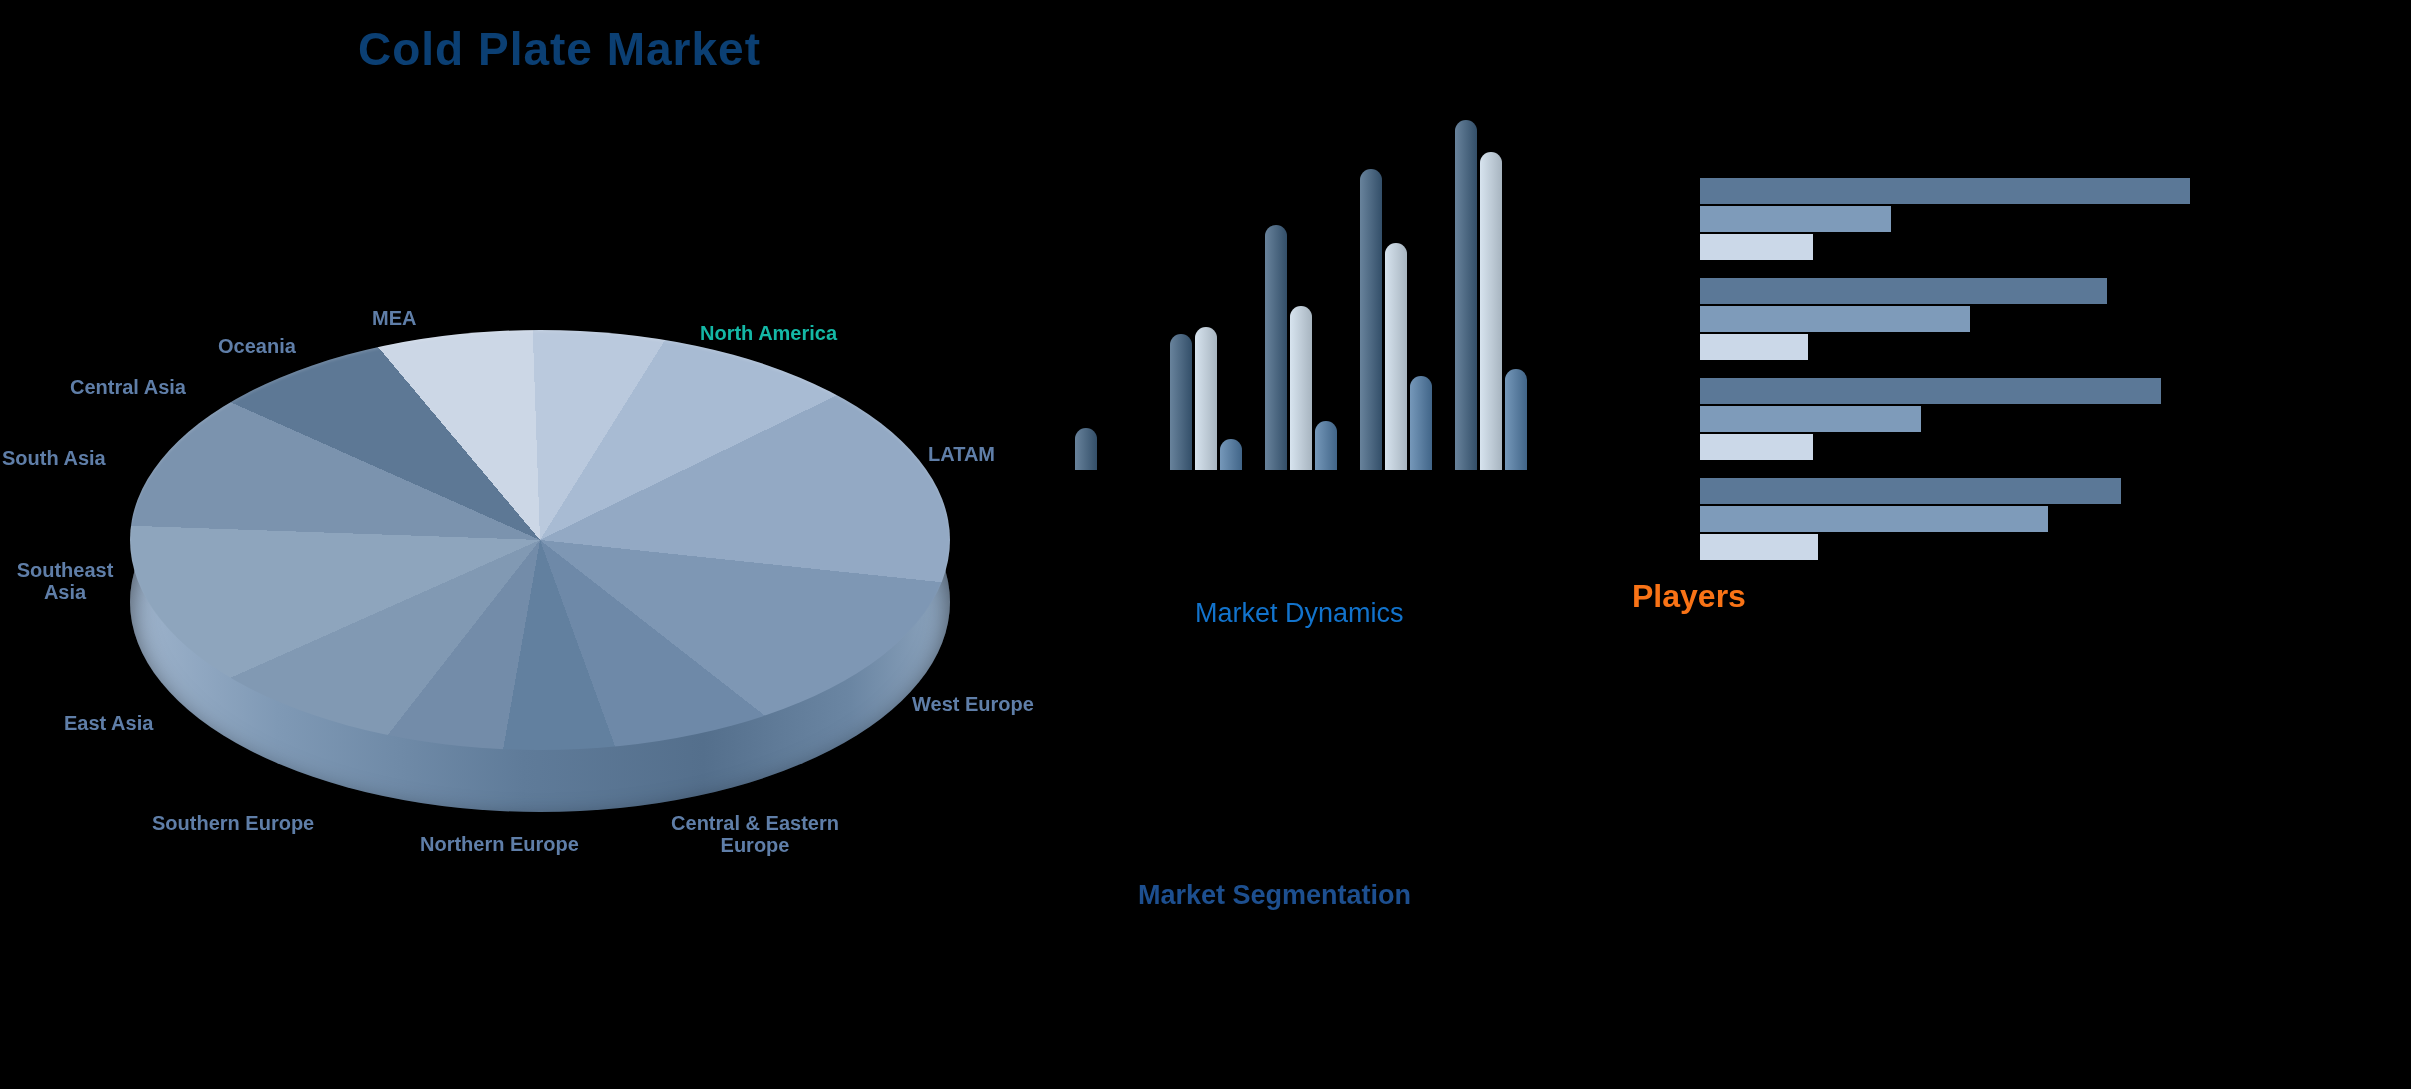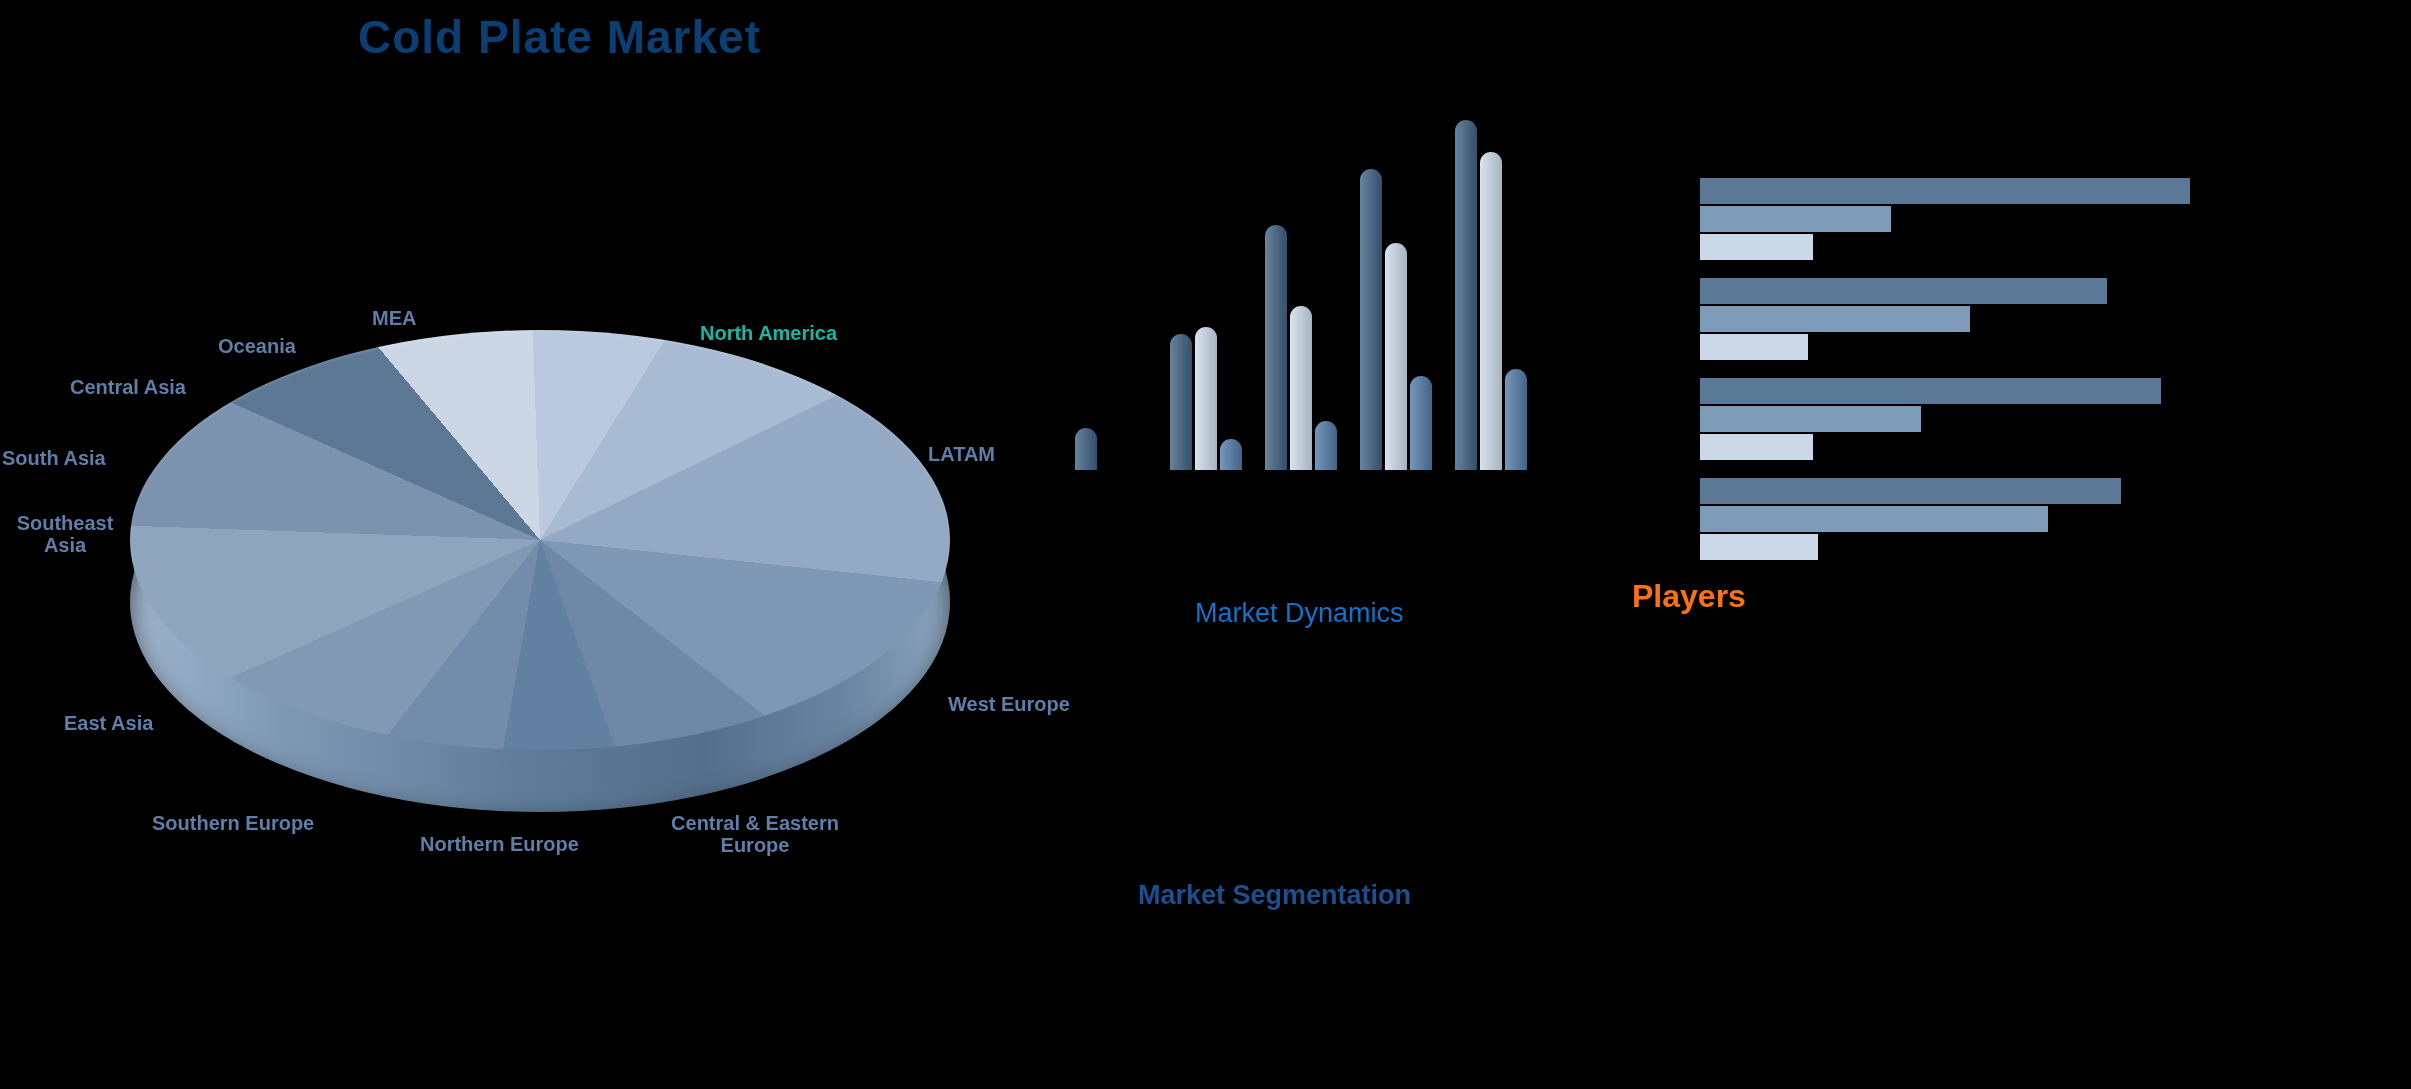--- a/index.html
+++ b/index.html
@@ -1,21 +1,21 @@
 <!DOCTYPE html>
 <html><head>
 <meta charset="utf-8">
 <style>
   html,body{margin:0;padding:0;background:#000;}
   body{width:2411px;height:1089px;position:relative;overflow:hidden;
        font-family:"Liberation Sans",sans-serif;}
 
   
   #main-title{
-    position:absolute;left:358px;top:10px;
+    position:absolute;left:358px;top:22px;
     font-size:46px;font-weight:bold;letter-spacing:1px;
     color:#0b3f73;white-space:nowrap;
   }
 
   
   #pie-wrap{position:absolute;left:130px;top:330px;width:820px;height:480px;}
   #pie-side{
     position:absolute;left:0;top:62px;width:820px;height:420px;
     border-radius:50%/50%;
     background:linear-gradient(90deg,#9fb4cc 0%,#7f99b5 18%,#5f7b99 48%,#546f8c 70%,#6b86a3 88%,#8fa6bf 100%);
@@ -88,34 +88,34 @@
 <div id="pie-wrap">
   <div id="pie-side"></div>
   <div id="pie-side-mask"></div>
   <div id="pie-top-shell"></div>
 </div>
 
 <div class="pie-label faint" style="left:700px;top:322px;">North America</div>
 
 <div class="pie-label" style="left:928px;top:443px;text-align:right;">LATAM</div>
 
-<div class="pie-label" style="left:912px;top:693px;margin-left:36px;">West Europe</div>
+<div class="pie-label" style="left:912px;top:693px;">West Europe</div>
 
 <div class="pie-label center" style="left:640px;top:812px;width:230px;">
   <span>Central &amp; Eastern</span><br>
   <span>Europe</span>
 </div>
 
 <div class="pie-label" style="left:420px;top:833px;">Northern Europe</div>
 
 <div class="pie-label" style="left:152px;top:812px;">Southern Europe</div>
 
 <div class="pie-label" style="left:64px;top:712px;">East Asia</div>
 
-<div class="pie-label center" style="left:0px;top:512px;width:130px;">
+<div class="pie-label center" style="left:0px;top:559px;width:130px;">
   <span>Southeast</span><br>
   <span>Asia</span>
 </div>
 
 <div class="pie-label" style="left:2px;top:447px;">South Asia</div>
 
 <div class="pie-label" style="left:70px;top:376px;">Central Asia</div>
 
 <div class="pie-label" style="left:218px;top:335px;">Oceania</div>
 

